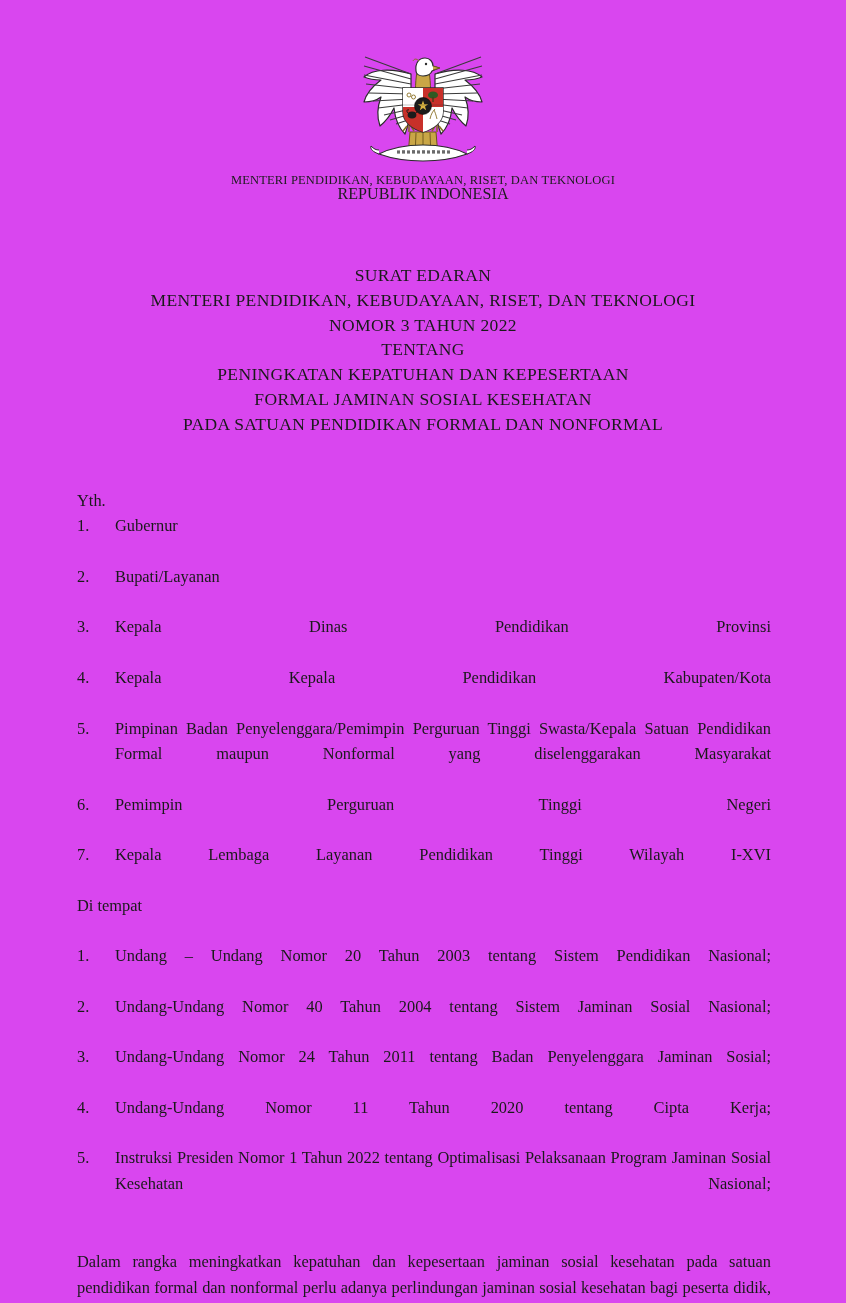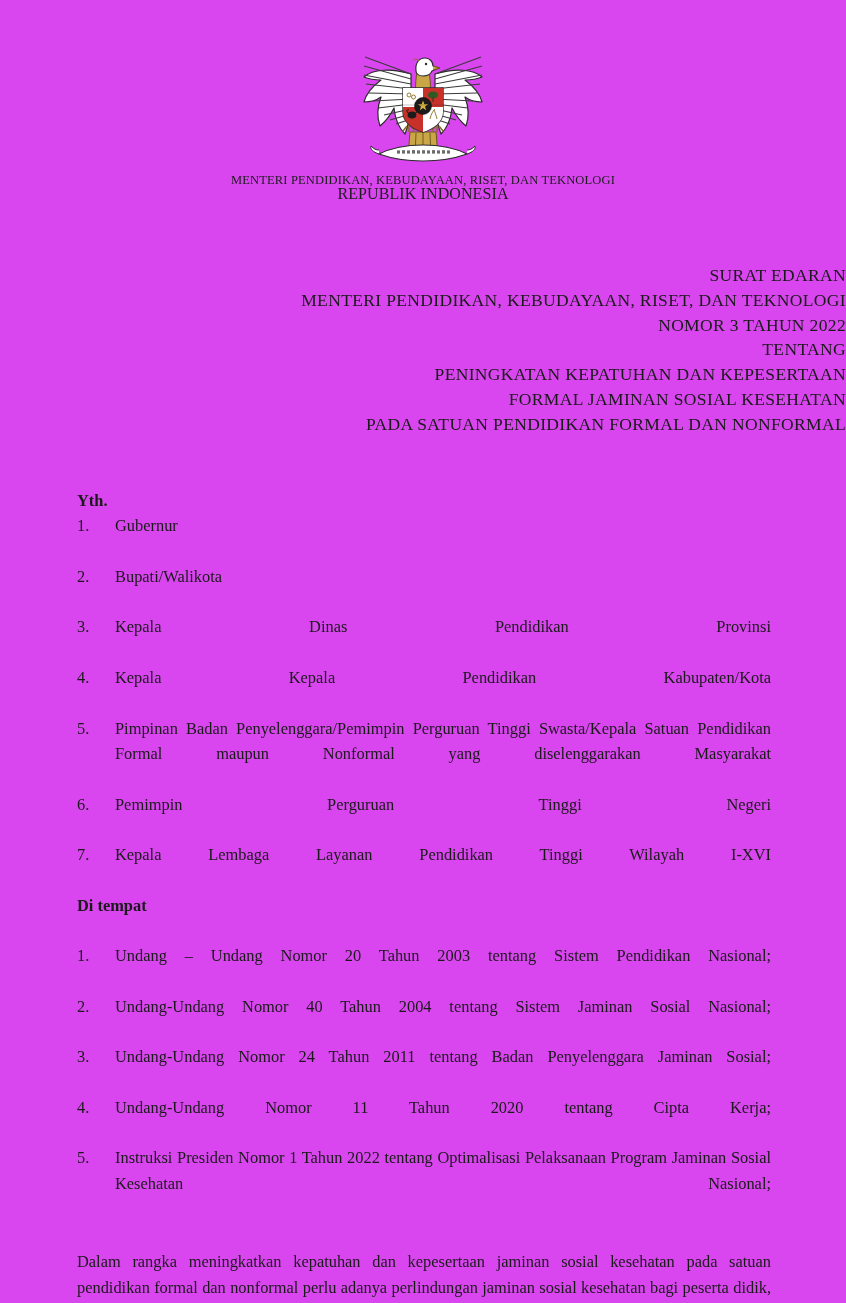--- a/index.html
+++ b/index.html
@@ -58,21 +58,21 @@
     color: #1c1c1c;
     white-space: nowrap;
   }
 
   
   .title-block {
     position: absolute;
     top: 263px;
     left: 0;
     width: 846px;
-    text-align: right;
+    text-align: center;
   }
   .title-block .tline {
     font-size: 17.5px;
     line-height: 24.8px;
     letter-spacing: 0.35px;
     color: #1a1a1a;
     white-space: nowrap;
   }
 
   
@@ -81,21 +81,20 @@
     top: 488px;
     left: 77px;
     width: 694px;
     font-size: 16.4px;
     line-height: 25.3px;
     color: #1a1a1a;
   }
 
   .plain-line {
     text-align: left;
-    font-weight: bold;
   }
 
   
   ol.numlist {
     list-style: none;
     margin: 0;
     padding: 0;
   }
   ol.numlist > li {
     position: relative;
@@ -281,21 +280,21 @@
 
     <div class="plain-line">Yth.</div>
 
     <ol class="numlist">
       <li>
         <span class="num">1.</span>
         <span class="txt">Gubernur</span>
       </li>
       <li>
         <span class="num">2.</span>
-        <span class="txt">Bupati/Walikota</span>
+        <span class="txt">Bupati/Layanan</span>
       </li>
       <li>
         <span class="num">3.</span>
         <span class="txt">Kepala Dinas Pendidikan Provinsi</span>
       </li>
       <li>
         <span class="num">4.</span>
         <span class="txt">Kepala Kepala Pendidikan Kabupaten/Kota</span>
       </li>
       <li>

